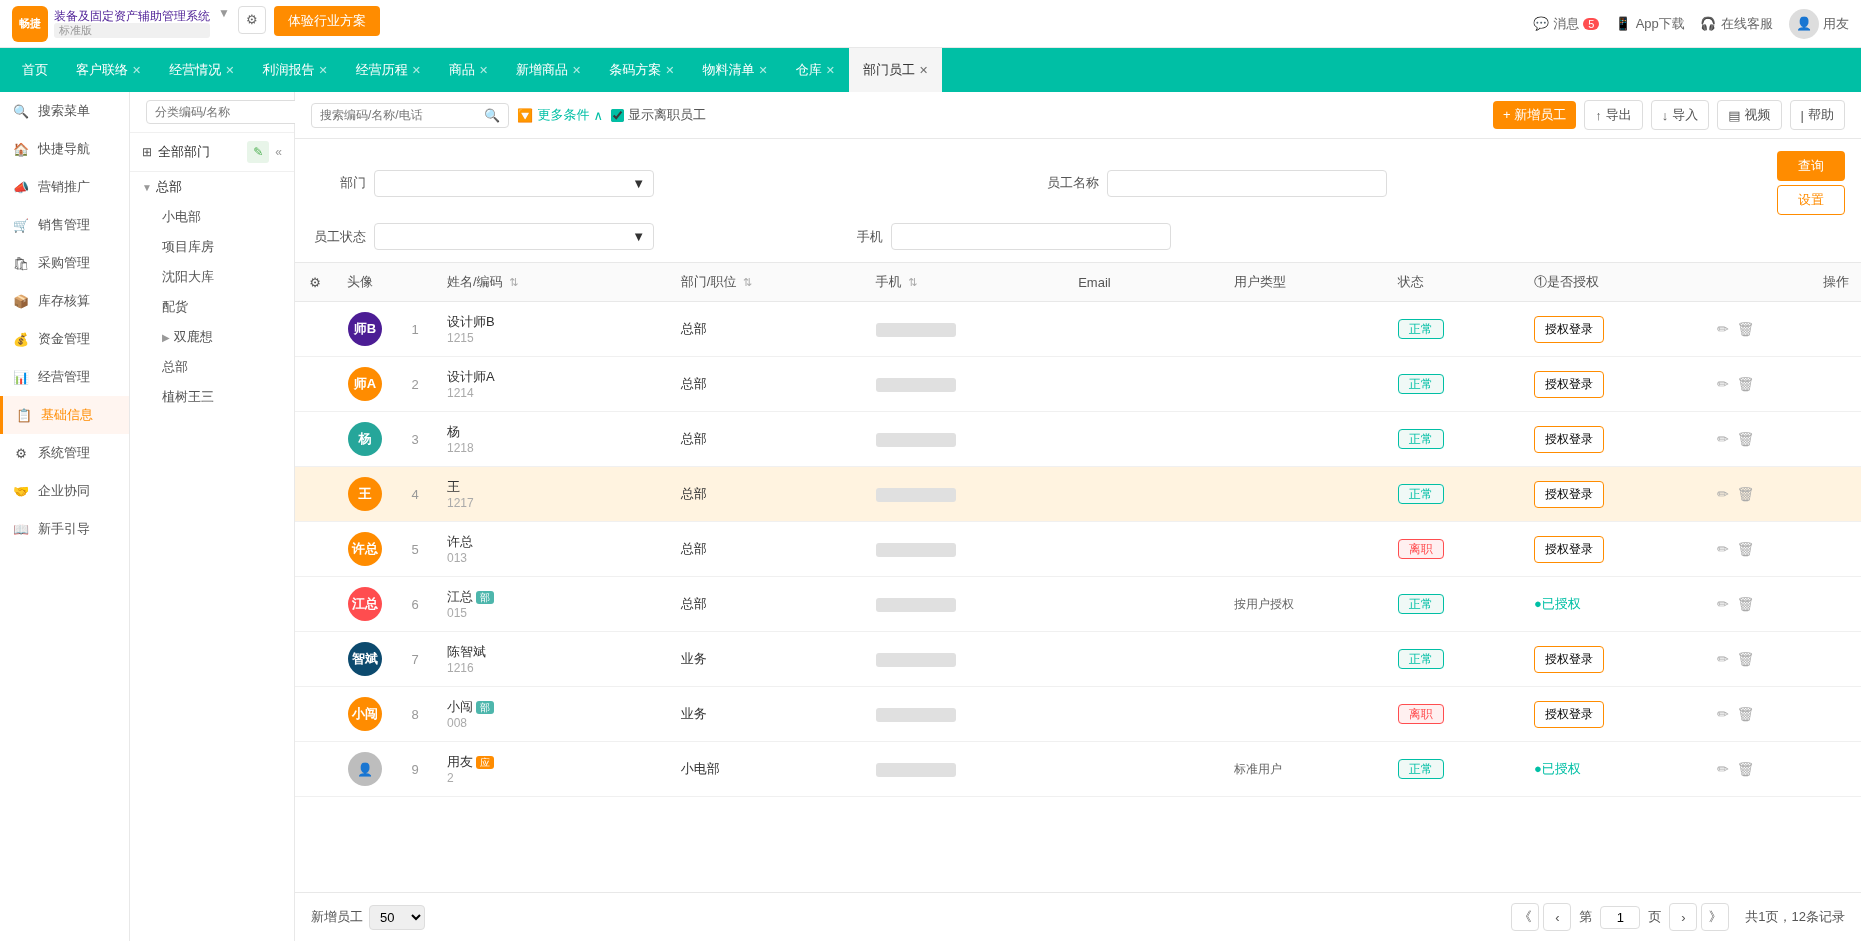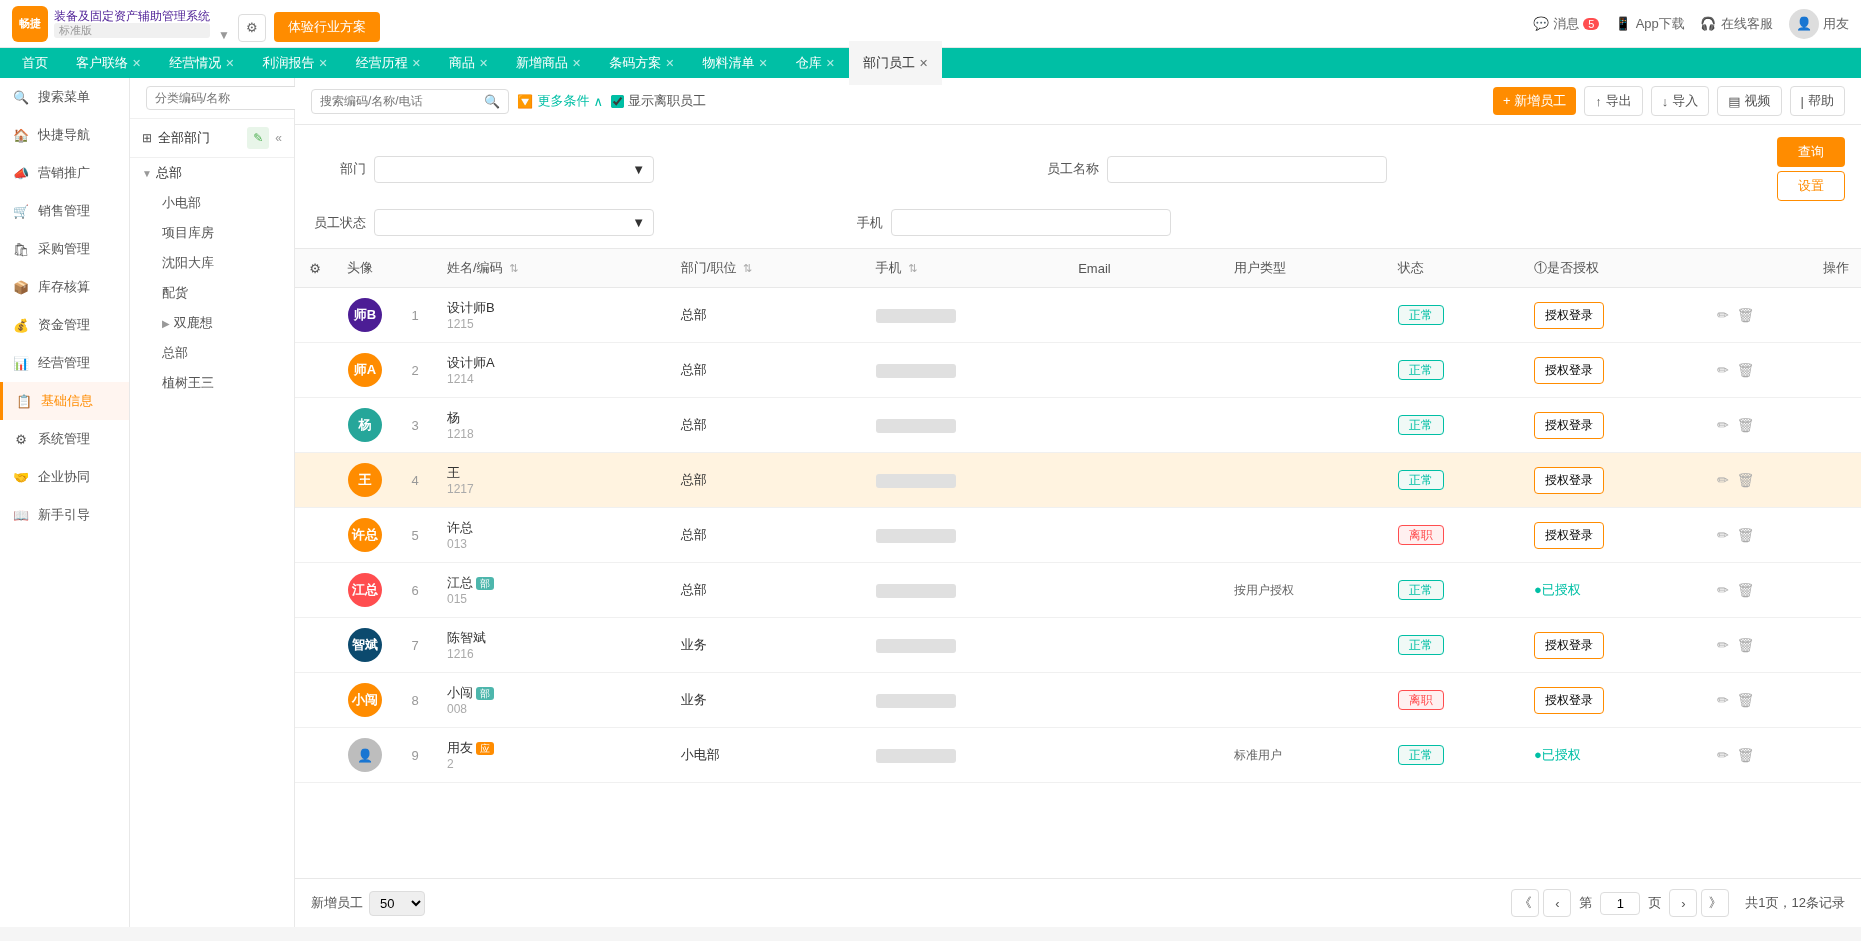--- a/index.html
+++ b/index.html
@@ -4,36 +4,36 @@
   <style>
     * { box-sizing: border-box; margin: 0; padding: 0; font-family: "Microsoft YaHei", "PingFang SC", sans-serif; }
     body { background: #f5f5f5; font-size: 13px; color: #333; overflow: hidden; height: 941px; }
 
     
     .top-header {
       display: flex; align-items: center; height: 48px;
       background: #fff; border-bottom: 1px solid #e8e8e8;
       padding: 0 12px; justify-content: space-between;
     }
-    .top-header-left { display: flex; align-items: flex-end; gap: 8px; }
+    .top-header-left { display: flex; align-items: flex-start; gap: 8px; }
     .logo-area { display: flex; align-items: center; gap: 6px; }
     .logo-icon { width: 36px; height: 36px; background: #ff8c00; border-radius: 6px; display: flex; align-items: center; justify-content: center; color: white; font-size: 11px; font-weight: bold; }
     .system-title { font-size: 12px; color: #4c1d95; font-weight: 500; }
     .version-badge { font-size: 11px; color: #999; background: #f0f0f0; padding: 1px 5px; border-radius: 3px; }
     .dropdown-arrow { color: #999; font-size: 12px; cursor: pointer; }
     .settings-icon { width: 28px; height: 28px; border-radius: 4px; border: 1px solid #ddd; display: flex; align-items: center; justify-content: center; cursor: pointer; color: #666; }
     .trial-btn { background: #ff8c00; color: white; border: none; padding: 6px 14px; border-radius: 4px; font-size: 13px; cursor: pointer; }
     .top-header-right { display: flex; align-items: center; gap: 16px; }
     .header-action { display: flex; align-items: center; gap: 4px; color: #666; font-size: 13px; cursor: pointer; }
     .badge { background: #ff4d4f; color: white; border-radius: 10px; padding: 0 5px; font-size: 11px; min-width: 16px; text-align: center; }
     .user-avatar { width: 30px; height: 30px; background: #ddd; border-radius: 50%; display: flex; align-items: center; justify-content: center; color: #999; }
 
     
     .nav-bar {
-      background: #00bfa5; height: 30px; display: flex; align-items: center; padding: 0 8px;
+      background: #00bfa5; height: 44px; display: flex; align-items: center; padding: 0 8px;
     }
     .nav-item {
       padding: 0 14px; height: 44px; display: flex; align-items: center; color: white;
       font-size: 13px; cursor: pointer; position: relative; white-space: nowrap;
     }
     .nav-item.active { background: #f5f5f5; color: #333; }
     .nav-close { margin-left: 4px; font-size: 11px; opacity: 0.7; }
 
     
     .main-layout { display: flex; height: calc(941px - 48px - 44px); }

